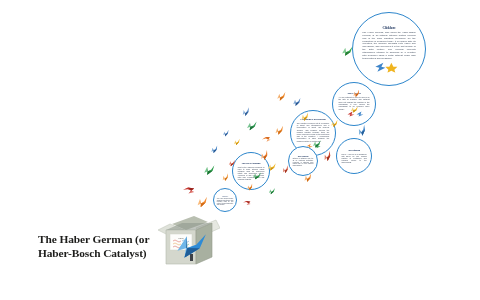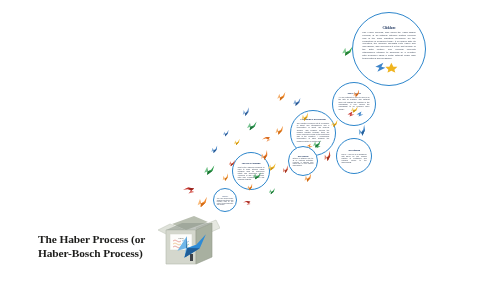--- a/index.html
+++ b/index.html
@@ -102,22 +102,22 @@
   
   .bird{position:absolute;transform-origin:50% 50%;}
   .bird svg{display:block;}
 </style>
 </head>
 <body>
 
 <div id="canvas">
 
   <div id="title-block">
-    <span class="tl">The Haber Process (or</span>
-    <span class="tl">Haber-Bosch Process)</span>
+    <span class="tl">The Haber German (or</span>
+    <span class="tl">Haber-Bosch Catalyst)</span>
   </div>
 
   <div class="box-wrap">
     <svg width="70" height="62" viewBox="0 0 70 62">
 
       <polygon points="22,12 44,4 58,10 36,18" fill="#b9bfb1"></polygon>
 
       <polygon points="46,16 66,8 70,16 52,24" fill="#e6e8e1" stroke="#c5c9bd" stroke-width="0.6"></polygon>
 
       <polygon points="20,12 8,18 20,24 34,18" fill="#dfe2da" stroke="#c5c9bd" stroke-width="0.6"></polygon>

